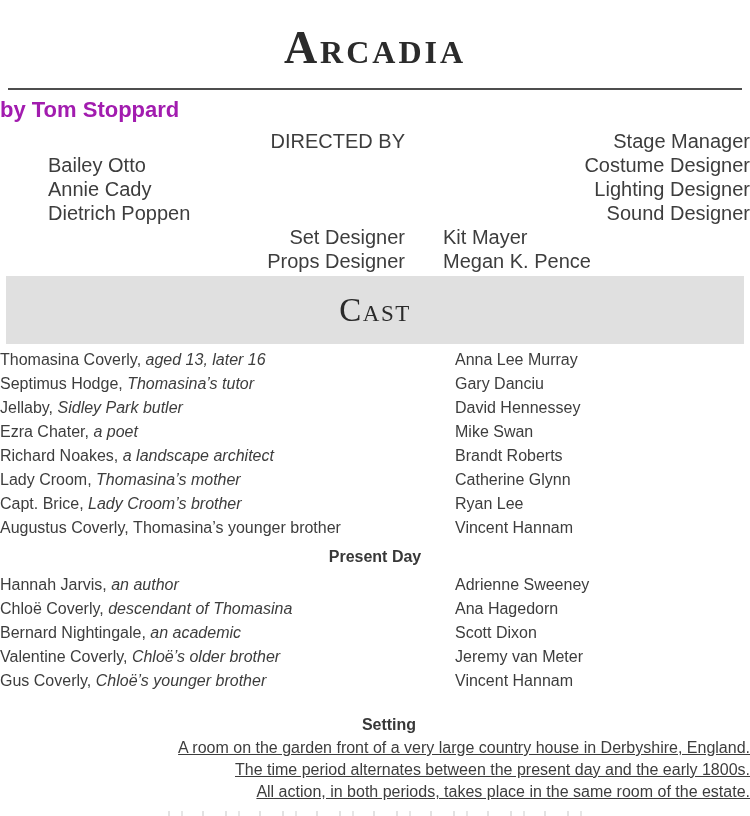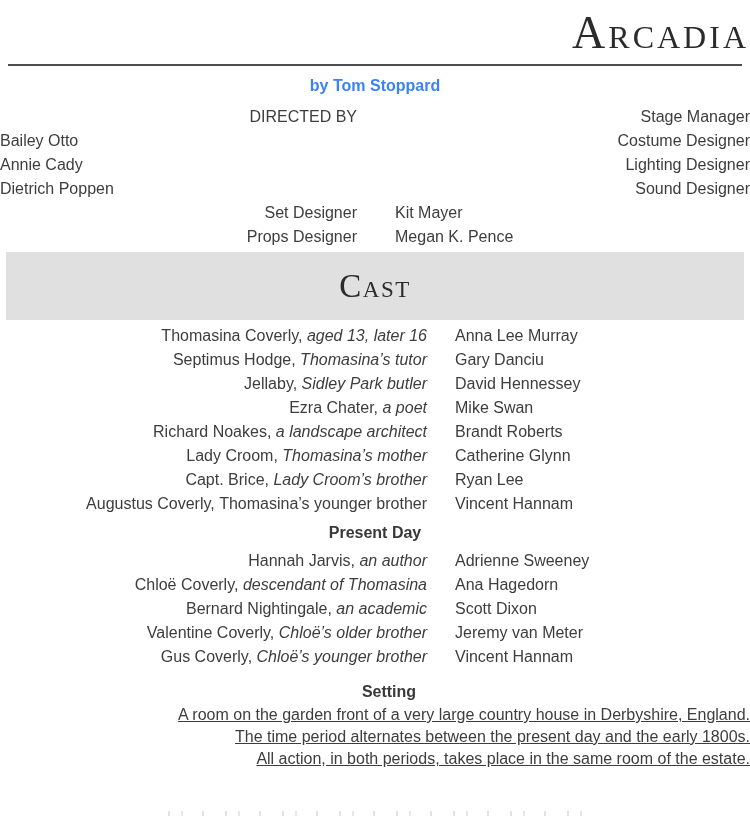--- a/index.html
+++ b/index.html
@@ -7,39 +7,38 @@
     width:750px; height:816px; overflow:hidden;
     font-family:"Liberation Sans", sans-serif;
     color:#3d3d3d;
     -webkit-font-smoothing:antialiased;
   }
   .page { position:relative; width:750px; height:816px; }
 
   
   .title-block { padding-top:8px; text-align:center; }
   .page-title {
-    margin:1px; line-height:48px;
+    margin:16px; line-height:48px;
     font-family:"Liberation Serif", serif;
     font-variant:small-caps;
-    font-weight:normal;
+    font-weight:bold;
     font-size:46px; letter-spacing:3px;
     color:#2b2b2b;
-    text-align:right;
   }
   .title-rule { height:0; border-top:2px solid #4d4d4d; margin:7px 8px 0 8px; }
   .byline {
-    margin-top:9px; text-align:center;
-    font-weight:bold; font-size:16px; line-height:22px; color:#3b82f6;
+    margin-top:9px; text-align:left;
+    font-weight:bold; font-size:22px; line-height:22px; color:#a21caf;
   }
 
   
   .credits {
     margin-top:8px;
     display:grid; grid-template-columns:357px auto; column-gap:38px;
-    font-size:16px; line-height:24px;
+    font-size:20px; line-height:24px;padding-left:48px;
   }
   .credit-role { text-align:right; }
   .credit-name { text-align:left; }
 
   
   .cast-band {
     margin:3px 6px 0 6px; height:68px; background:#e0e0e0;
     display:flex; align-items:center; justify-content:center;
   }
   .cast-header {
@@ -51,26 +50,26 @@
 
   .subheading {
     margin:5px 0 0 0; text-align:center;
     font-size:16px; font-weight:bold; line-height:24px; color:#383838;
   }
   .cast-section .cast-grid { margin-top:4px; }
   .cast-grid {
     display:grid; grid-template-columns:427px auto; column-gap:28px;
     font-size:16px; line-height:24px;
   }
-  .cast-char { text-align:right; }
+  .cast-char { text-align:left; }
   .char-desc.italic { font-style:italic; }
   .cast-actor { text-align:left; }
 
   
-  .setting { margin-top:11px;padding-left:28px; }
+  .setting { margin-top:20px;padding-left:28px; }
   .setting .subheading { margin-top:5px; }
   .setting-line { margin:0; text-align:right; font-size:16px; line-height:22px;text-decoration:underline; }
 
   
   .clipped-line {
     position:absolute; bottom:0; left:168px; width:424px; height:5px;
     background:
       repeating-linear-gradient(90deg,
         #d9d9d9 0 2px, transparent 2px 13px,
         #dedede 13px 15px, transparent 15px 34px,

